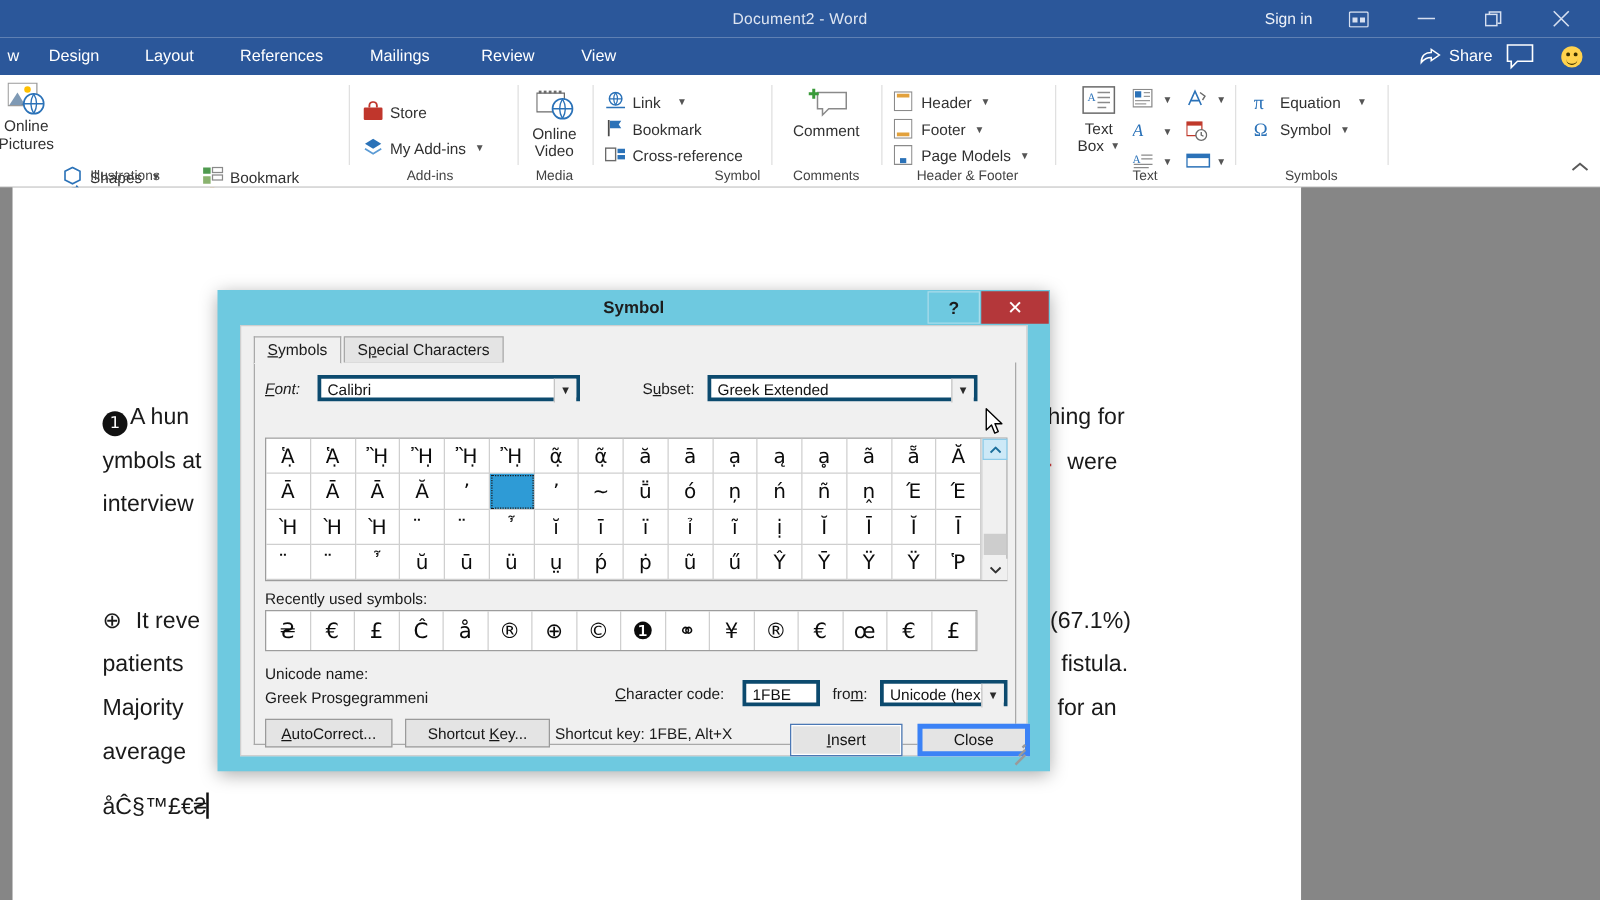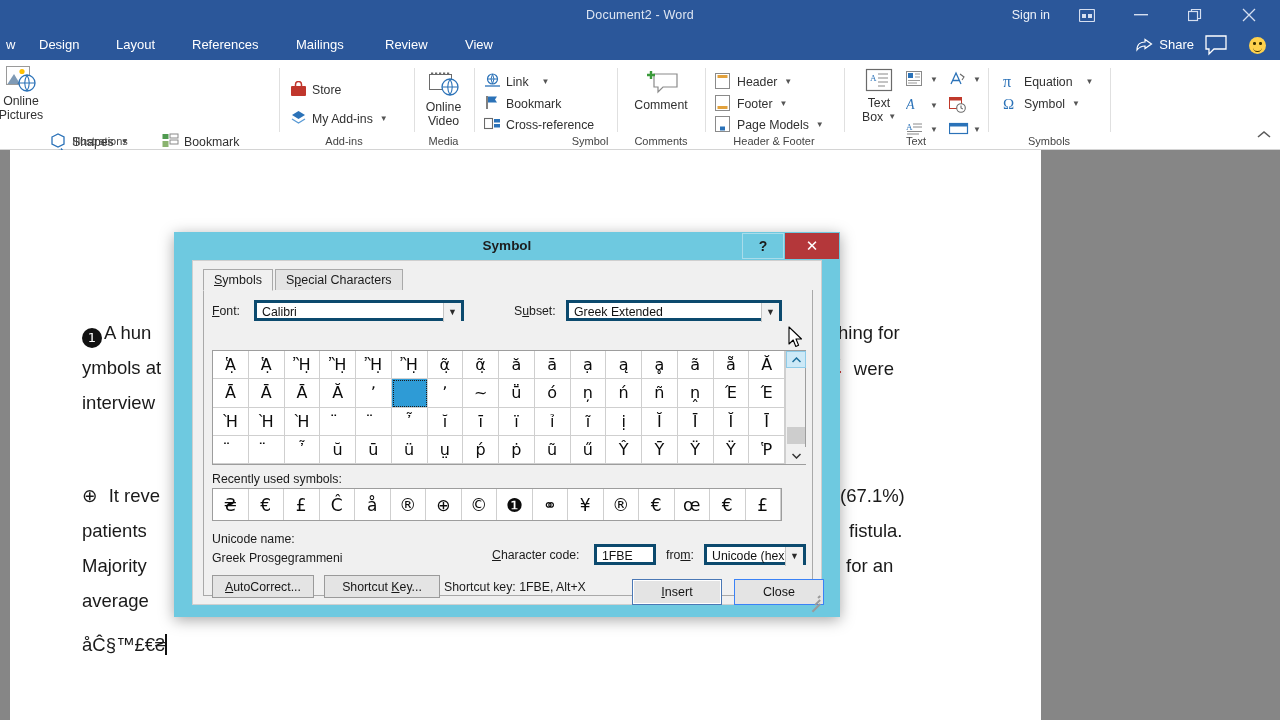--- a/index.html
+++ b/index.html
@@ -254,21 +254,21 @@
   
   .btn3d {
     position: absolute; height: 23px; background: #e4e4e4;
     border: 1px solid #9a9a9a; font-size: 12.3px; color: #161616;
     display: flex; align-items: center; justify-content: center;
   }
 
   
   .act {
     position: absolute; width: 90px; height: 26px;
-    background: #e4e4e4; border: 1px solid #3b82f6;
+    background: #e4e4e4; border: 4px solid #3b82f6;
     font-size: 12.5px; color: #141414;
     display: flex; align-items: center; justify-content: center;
   }
   .act.default { border: 1px solid #4b78b5; box-shadow: inset 0 0 0 1px #ffffff; }
 </style>
 </head>
 <body>
 
 <div id="app">
 
@@ -684,21 +684,21 @@
 
     <div class="dlg-body">
 
       <div class="tabstrip">
         <div class="dtab active" style="left:0px;"><span class="u">S</span><span>ymbols</span></div>
         <div class="dtab idle" style="left:72px;"><span>S</span><span class="u">p</span><span>ecial Characters</span></div>
       </div>
 
       <div class="panel">
 
-        <div class="fld-label" style="left:8px; top:14px;"><span class="u">F</span>ont:</div>
+        <div class="fld-label" style="left:8px; top:14px;font-style:italic;"><span class="u">F</span>ont:</div>
         <div class="combo" style="left:50px; top:10px; width:210px;">
           <span>Calibri</span>
           <span class="combo-btn">
               <span class="chev">▼</span>
             </span>
         </div>
 
         <div class="fld-label" style="left:310px; top:14px;">S<span class="u">u</span>bset:</div>
         <div class="combo" style="left:362px; top:10px; width:216px;">
           <span>Greek Extended</span>

